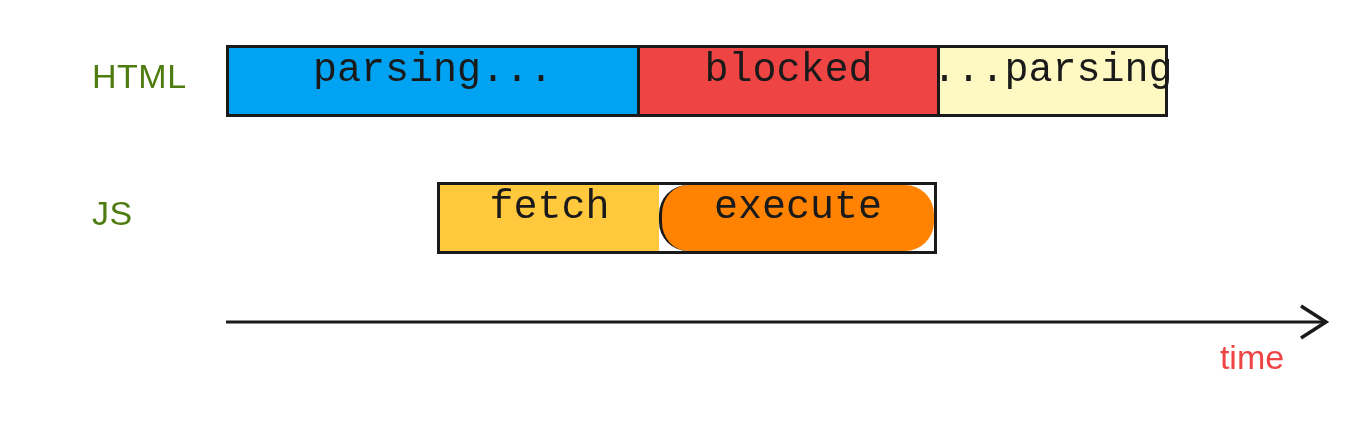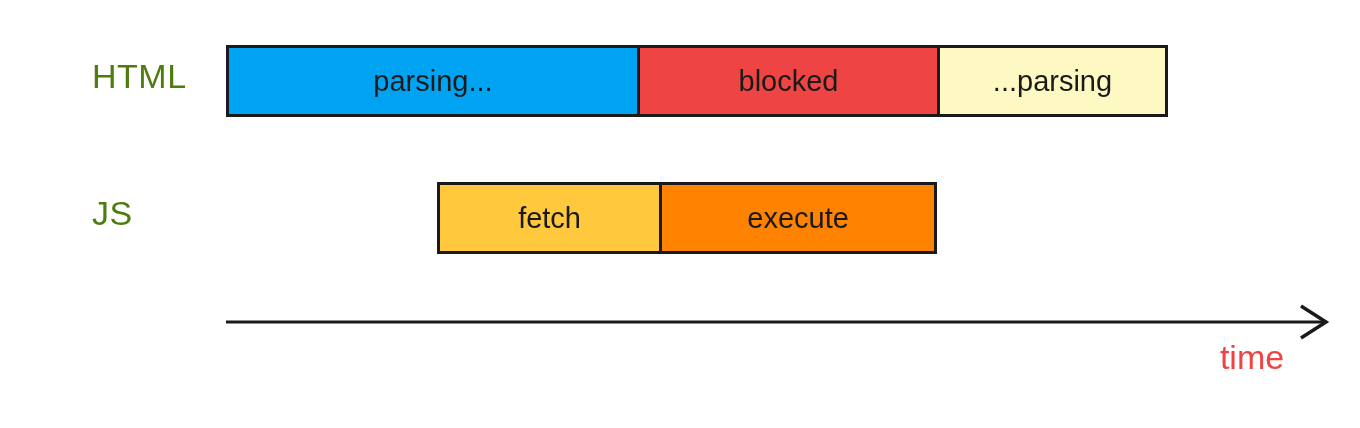--- a/index.html
+++ b/index.html
@@ -34,25 +34,25 @@
     box-sizing: border-box;
     border: 3px solid #1a1a1a;
     height: 72px;
   }
   .bar-html { left: 226px; top: 45px;  width: 942px; }
   .bar-js   { left: 437px; top: 182px; width: 500px; }
 
   .seg {
     box-sizing: border-box;
     display: flex;
-    align-items: center;
     justify-content: center;
     height: 100%;
-    font-size: 29px;
+    font-size: 40px;
     color: #1a1a1a;
+    font-family: Liberation Mono, monospace;
   }
   .seg + .seg { border-left: 3px solid #1a1a1a; }
 
   
   .seg-parse-start { width: 408px; }
   .seg-blocked     { width: 300px; }
   .seg-parse-end   { width: 228px; }
   .seg-fetch       { width: 237px; }
   .seg-execute     { width: 297px; }
 
@@ -91,21 +91,21 @@
       <span>...parsing</span>
     </div>
   </div>
 
   <div class="row-label label-js">JS</div>
 
   <div class="bar bar-js">
     <div class="seg seg-fetch" style="background-color: rgb(255, 200, 61);">
       <span>fetch</span>
     </div>
-    <div class="seg seg-execute" style="background-color: rgb(255, 131, 0);">
+    <div class="seg seg-execute" style="background-color: rgb(255, 131, 0); border-radius: 29px;">
       <span>execute</span>
     </div>
   </div>
 
   <svg class="axis-svg" viewBox="0 0 1360 70" aria-hidden="true">
     <line x1="226" y1="27" x2="1324" y2="27" stroke="#1a1a1a" stroke-width="3"></line>
     <polyline points="1301,11 1326,27 1301,43" fill="none" stroke="#1a1a1a" stroke-width="3.5" stroke-linecap="butt" stroke-linejoin="miter"></polyline>
   </svg>
 
   <div class="axis-label">time</div>

